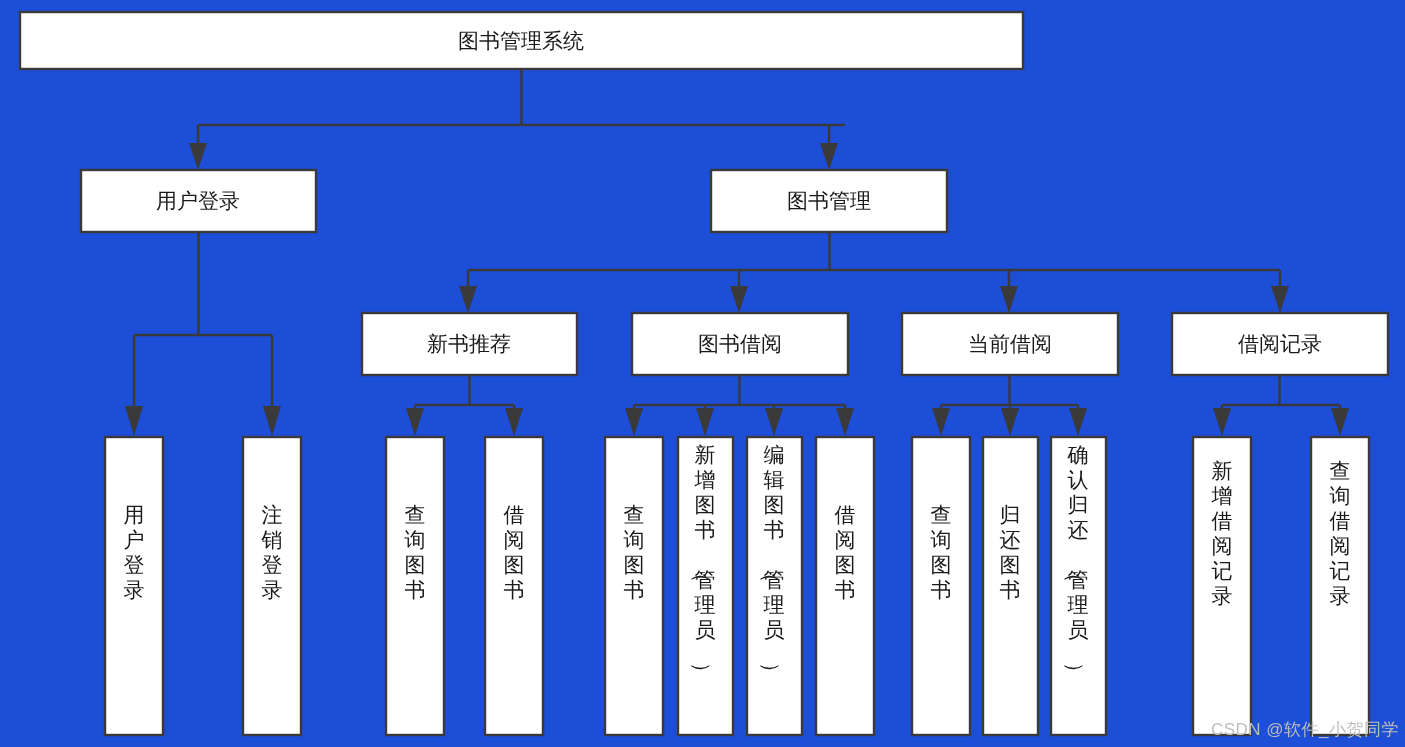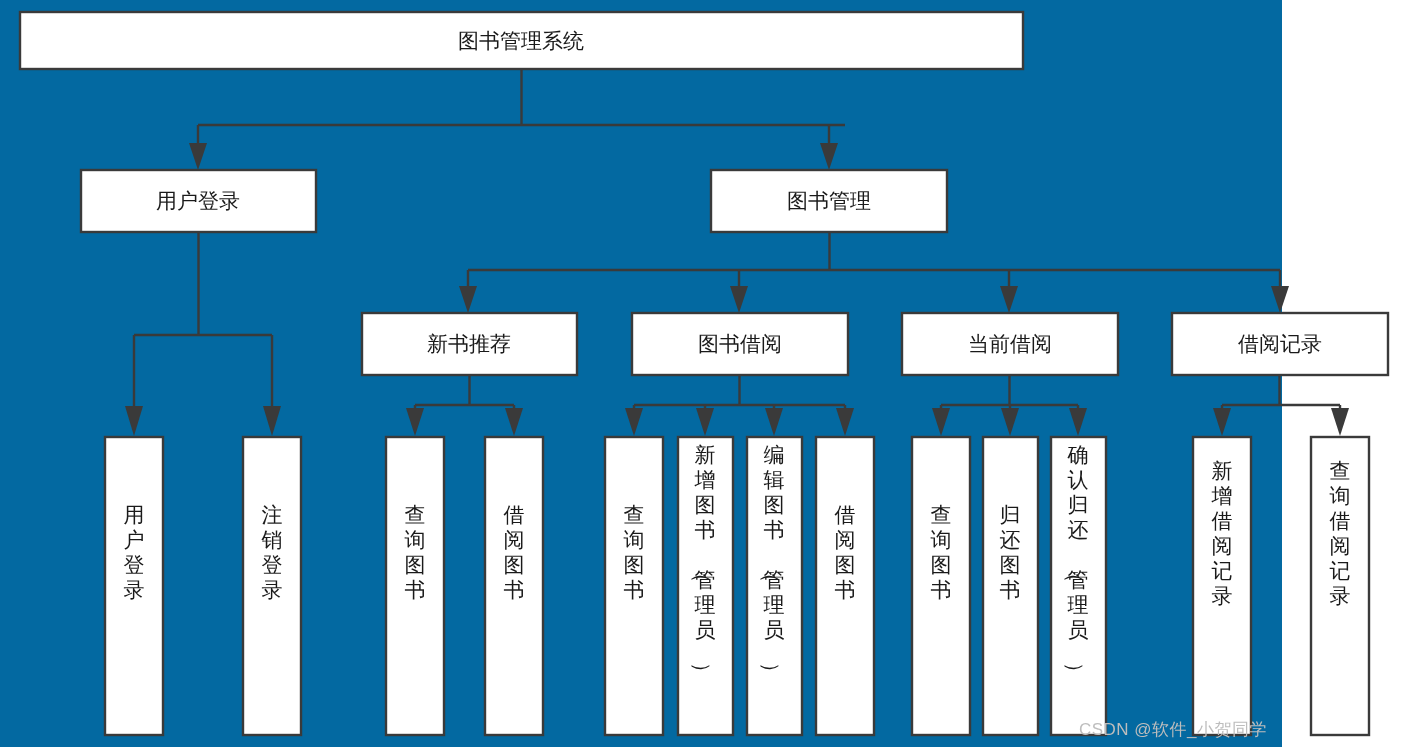--- a/index.html
+++ b/index.html
@@ -9,23 +9,23 @@
     background: #ffffff;
   }
   body {
     width: 1405px;
     height: 747px;
     font-family: "Liberation Sans", "DejaVu Sans", sans-serif;
     overflow: hidden;
   }
   #diagram-root {
     position: relative;
-    width: 1282px;
+    width: 1405px;
     height: 747px;
-    background: #0369a1;
+    background: #1d4ed8;
   }
   svg#tree-svg {
     position: absolute;
     left: 0;
     top: 0;
     width: 1405px;
     height: 747px;
     display: block;
   }
   .node-box {
@@ -51,21 +51,21 @@
     stroke-width: 2.4;
     fill: none;
     stroke-linecap: butt;
   }
   .arrow-head {
     fill: #3a3a3a;
     stroke: none;
   }
   .watermark {
     position: absolute;
-    right: 15px;
+    right: 6px;
     bottom: 6px;
     font-family: "Liberation Sans", "DejaVu Sans", sans-serif;
     font-size: 17px;
     color: #bdbdbd;
     letter-spacing: 0.5px;
     white-space: nowrap;
     user-select: none;
   }
 </style>
 </head>

